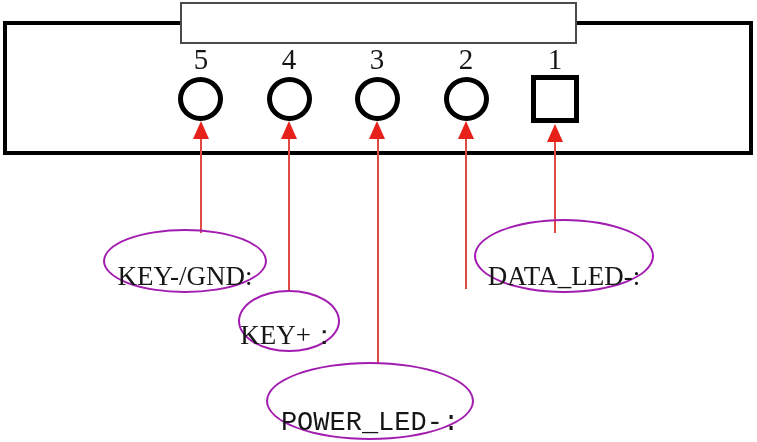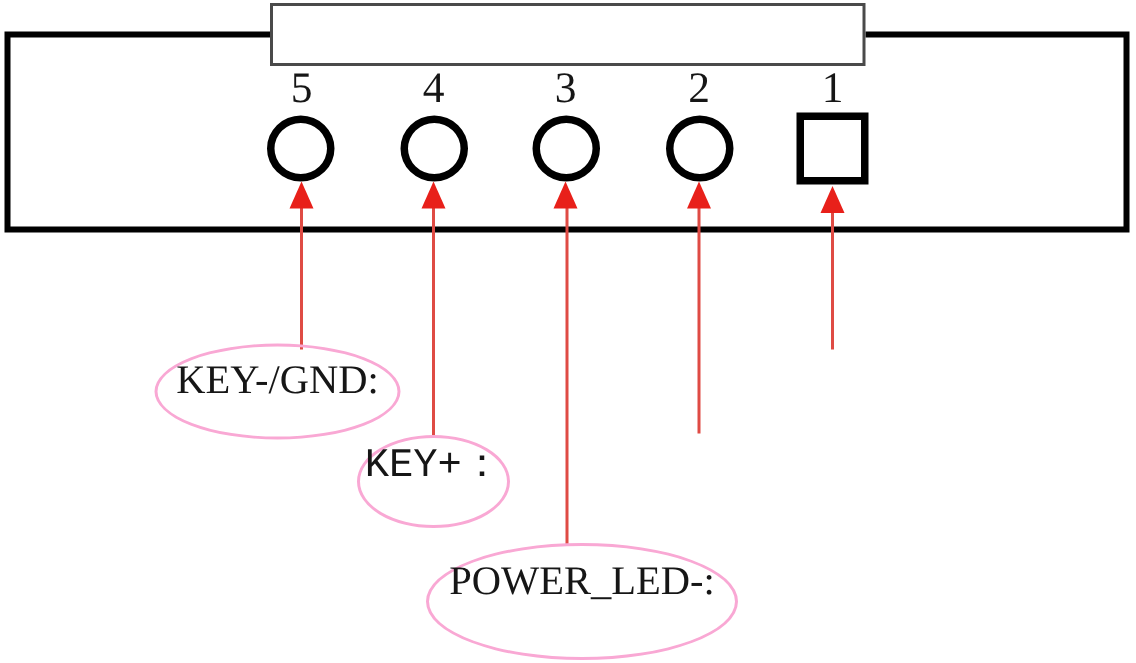--- a/index.html
+++ b/index.html
@@ -36,27 +36,27 @@
 
   
   .leader{position:absolute;width:2px;background:#df4b44;z-index:2;}
   .ld5{left:200px;top:137px;height:96px}
   .ld4{left:288px;top:137px;height:154px}
   .ld3{left:377px;top:137px;height:227px}
   .ld2{left:465px;top:137px;height:152px}
   .ld1{left:554px;top:140px;height:93px}
 
   
-  .callout{position:absolute;border:2px solid #f9a8d4;border-radius:50%;
+  .callout{position:absolute;border:2px solid #a21caf;border-radius:50%;
            background:transparent;z-index:5;display:flex;justify-content:center;
-           align-items:flex-start;}
+           align-items:flex-end;}
   .callout .lbl{font-size:27px;line-height:30px;white-space:nowrap;}
   .e1{left:103px;top:229px;width:164px;height:64px;padding-top:7px;}
-  .e2{left:238px;top:290px;width:102px;height:62px;padding-top:4px;font-family:Liberation Mono, monospace;}
-  .e3{left:284px;top:362px;width:208px;height:78px;padding-top:8px;}
+  .e2{left:238px;top:290px;width:102px;height:62px;padding-top:4px;}
+  .e3{left:266px;top:362px;width:208px;height:78px;padding-top:8px;font-family:Liberation Mono, monospace;}
   .e4{left:392px;top:288px;width:156px;height:84px;padding-top:9px;}
   .e5{left:474px;top:219px;width:180px;height:74px;padding-top:8px;}
 </style>
 </head>
 <body>
 
 <div id="stage">
 
   <div class="board"></div>
   <div class="connector"></div>
@@ -87,14 +87,17 @@
 
   <div class="callout e1">
     <span class="lbl">KEY-/GND:</span>
   </div>
   <div class="callout e2">
     <span class="lbl">KEY+：</span>
   </div>
   <div class="callout e3">
     <span class="lbl">POWER_LED-:</span>
   </div>
+  <div class="callout e5">
+    <span class="lbl">DATA_LED-:</span>
+  </div>
 
 </div>
 
 </body></html>

